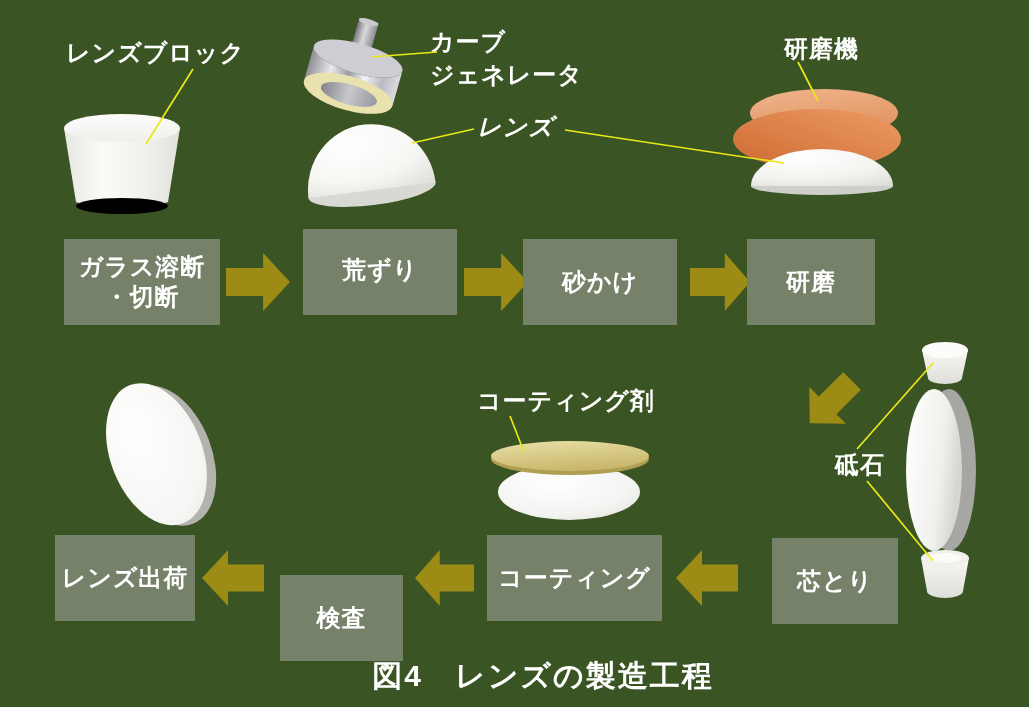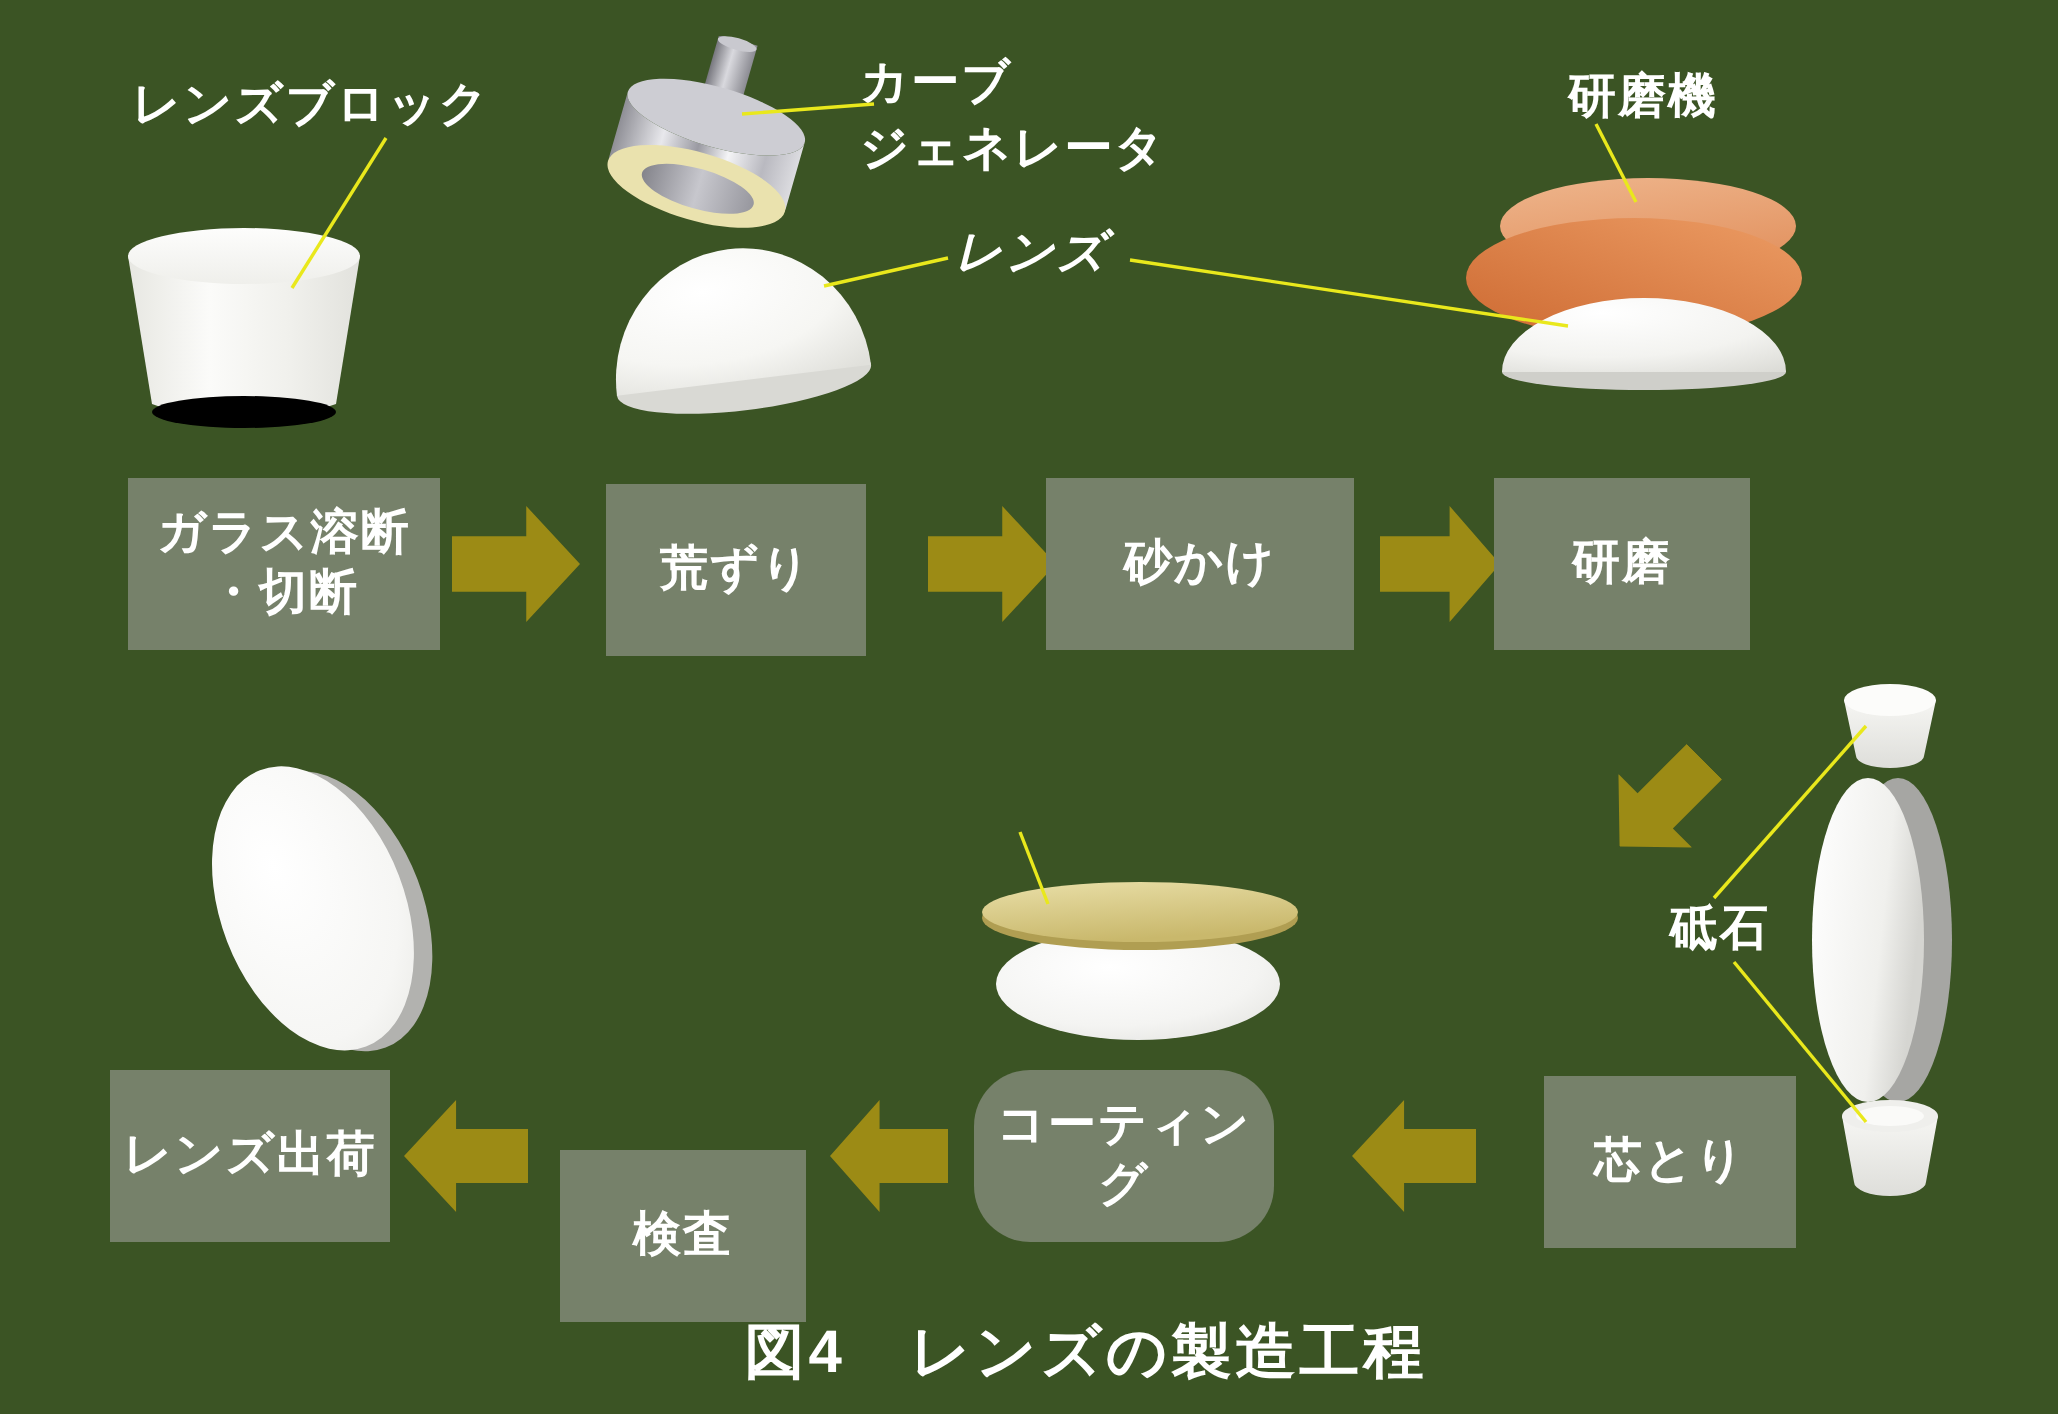--- a/index.html
+++ b/index.html
@@ -210,58 +210,59 @@
         <ellipse cx="63" cy="77" rx="46" ry="74" fill="url(#bigLens)"></ellipse>
       </g>
     </svg>
   </div>
 
   <div class="pbox" style="left:64px;top:239px;width:156px;">
     <span>ガラス溶断</span>
     <span>・切断</span>
   </div>
   <div class="arrow-r" style="left:226px;top:253px;"></div>
-  <div class="pbox" style="left:303px;top:242px;width:130px;">
+  <div class="pbox" style="left:303px;top:229px;width:154px;font-family:Liberation Mono, monospace;">
     <span>荒ずり</span>
   </div>
   <div class="arrow-r" style="left:464px;top:253px;"></div>
   <div class="pbox" style="left:523px;top:239px;width:154px;">
     <span>砂かけ</span>
   </div>
   <div class="arrow-r" style="left:690px;top:253px;width:60px;"></div>
   <div class="pbox" style="left:747px;top:239px;width:128px;justify-content:center;">
     <span>研磨</span>
   </div>
 
   <div class="arrow-diag"></div>
 
   <div class="pbox" style="left:772px;top:538px;width:126px;">
     <span>芯とり</span>
   </div>
   <div class="arrow-l" style="left:676px;top:550px;"></div>
-  <div class="pbox" style="left:487px;top:535px;width:150px;border-radius:28px;">
+  <div class="pbox" style="left:487px;top:535px;width:175px;">
     <span>コーティング</span>
   </div>
   <div class="arrow-l" style="left:415px;top:550px;width:59px;"></div>
   <div class="pbox" style="left:280px;top:535px;width:123px;margin-top:40px;">
     <span>検査</span>
   </div>
   <div class="arrow-l" style="left:202px;top:550px;"></div>
   <div class="pbox" style="left:55px;top:535px;width:140px;">
     <span>レンズ出荷</span>
   </div>
 
   <div class="lbl" style="left:66px;top:36px;">レンズブロック</div>
   <div class="lbl" style="left:430px;top:25px;">
     <div>カーブ</div>
     <div>ジェネレータ</div>
   </div>
   <div class="lbl" style="left:477px;top:110px;font-style:italic;">レンズ</div>
   <div class="lbl" style="left:784px;top:32px;">研磨機</div>
   <div class="lbl" style="left:835px;top:448px;">砥石</div>
+  <div class="lbl" style="left:477px;top:384px;">コーティング剤</div>
 
   <svg class="leaders" width="1029" height="707" viewBox="0 0 1029 707">
     <g stroke="#e9e81c" stroke-width="1.7">
       <line x1="193" y1="69" x2="146" y2="144"></line>
       <line x1="437" y1="52" x2="371" y2="57"></line>
       <line x1="474" y1="129" x2="412" y2="143"></line>
       <line x1="565" y1="130" x2="784" y2="163"></line>
       <line x1="798" y1="62" x2="818" y2="101"></line>
       <line x1="510" y1="416" x2="524" y2="452"></line>
       <line x1="857" y1="449" x2="933" y2="363"></line>

